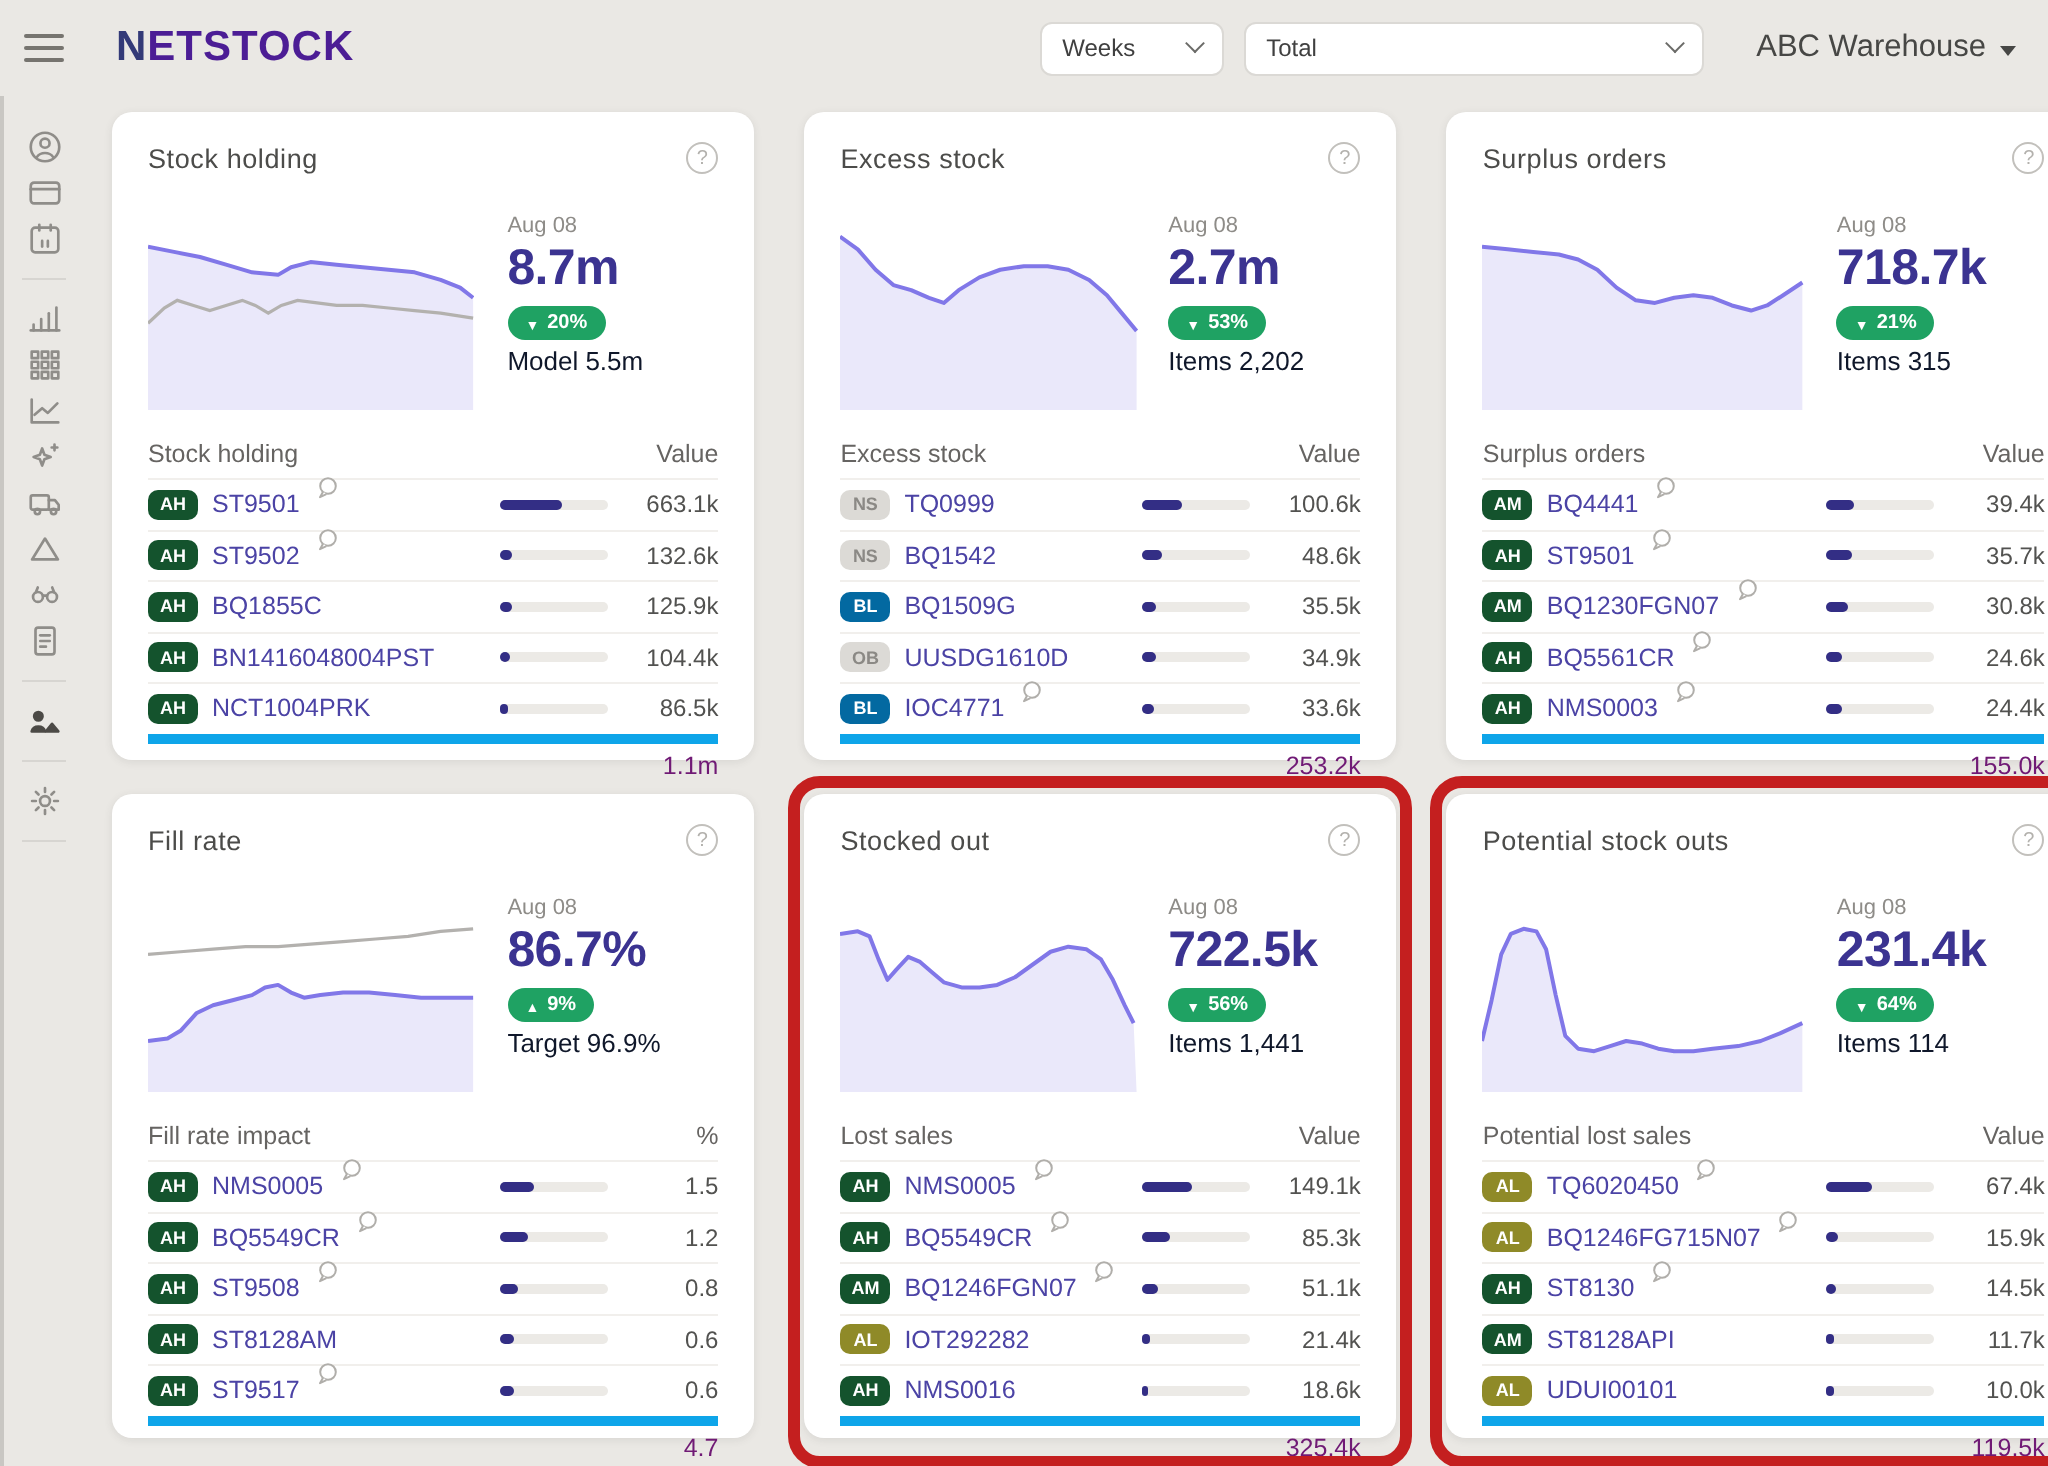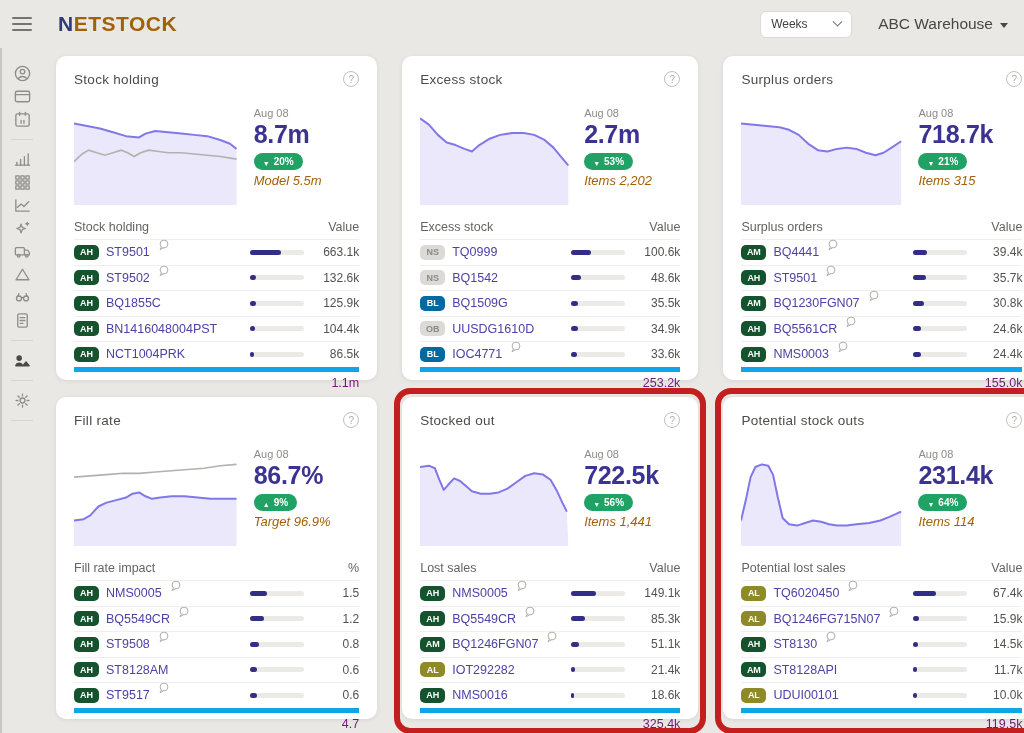--- a/index.html
+++ b/index.html
@@ -5,21 +5,21 @@
   * { margin:0; padding:0; box-sizing:border-box; }
   html,body { width:1024px; height:733px; overflow:hidden; background:#eae8e4;
     font-family:"Liberation Sans", sans-serif; }
 
   
   .topbar { height:48px; display:flex; align-items:center; position:relative; }
   .hamburger { margin-left:12px; width:20px; cursor:pointer; }
   .hamburger span { display:block; height:2px; background:#76746f; margin:4px 0; border-radius:1px; }
   .logo { margin-left:26px; font-size:21px; font-weight:800; letter-spacing:.5px; }
   .logo .n { color:#333a78; }
-  .logo .rest { color:#a16207; }
+  .logo .rest { color:#4c1d95; }
   .topbar-right { margin-left:auto; display:flex; align-items:center; gap:10px; margin-right:16px; }
   .select { background:#fff; border:1px solid #dbd9d5; border-radius:6px; height:27px;
     display:flex; align-items:center; justify-content:space-between; padding:0 10px;
     font-size:12px; color:#404040; cursor:pointer; }
   .select.small { width:92px; }
   .select.wide { width:230px; }
   .chev { width:7px; height:7px; border-right:1.6px solid #6b6b68; border-bottom:1.6px solid #6b6b68;
     transform:rotate(45deg) translate(-2px,-2px); }
   .warehouse { display:flex; align-items:center; gap:7px; font-size:15.5px; color:#474745;
     margin-left:16px; cursor:pointer; }
@@ -53,21 +53,21 @@
 
   .card-top { display:flex; margin-top:16px; height:102px; }
   .spark-wrap { width:57%; height:100%; }
   .spark-wrap svg { width:100%; height:100%; }
   .kpi { margin-left:auto; width:37%; padding-top:4px; }
   .kpi-date { font-size:11px; color:#8e8c88; }
   .kpi-value { font-size:25px; color:#3b3391; font-weight:600; letter-spacing:-.3px; margin-top:1px; }
   .pill { display:inline-flex; align-items:flex-end; gap:4px; background:#1fa263; color:#fff;
     font-size:10px; font-weight:bold; border-radius:10px; padding:3px 9px; margin:4px 0 3px; }
   .pill .arrow { font-size:7px; }
-  .kpi-sub { font-size:13px; color:#a16207;font-style:italic; }
+  .kpi-sub { font-size:13px; color:#0f172a; }
 
   .tbl { margin-top:10px; }
   .tbl-head { display:flex; justify-content:space-between; align-items:center;
     font-size:12.5px; color:#666462; height:24px; }
   .tbl-row { display:flex; align-items:center; height:25.5px; border-top:1px solid #f1efec; gap:7px; }
   .badge { display:inline-flex; align-items:center; justify-content:center; min-width:25px;
     height:15px; padding:0 4px; border-radius:5px; font-size:9px; font-weight:bold; color:#fff; }
   .badge.green { background:#14532d; }
   .badge.olive { background:#8f8a28; }
   .badge.navy  { background:#0369a1;text-align:right; }
@@ -91,20 +91,24 @@
       <span></span>
     </div>
   <div class="logo">
     <span class="n">N</span><span class="rest">ETSTOCK</span>
   </div>
   <div class="topbar-right">
     <div class="select small">
       <span>Weeks</span>
       <span class="chev"></span>
     </div>
+    <div class="select wide">
+      <span>Total</span>
+      <span class="chev"></span>
+    </div>
     <div class="warehouse">
       <span>ABC Warehouse</span>
       <span class="tri-down"></span>
     </div>
   </div>
 </div>
 
 <div class="sidebar">
   <div class="side-icon">
     <svg width="19" height="19" viewBox="0 0 20 20">

